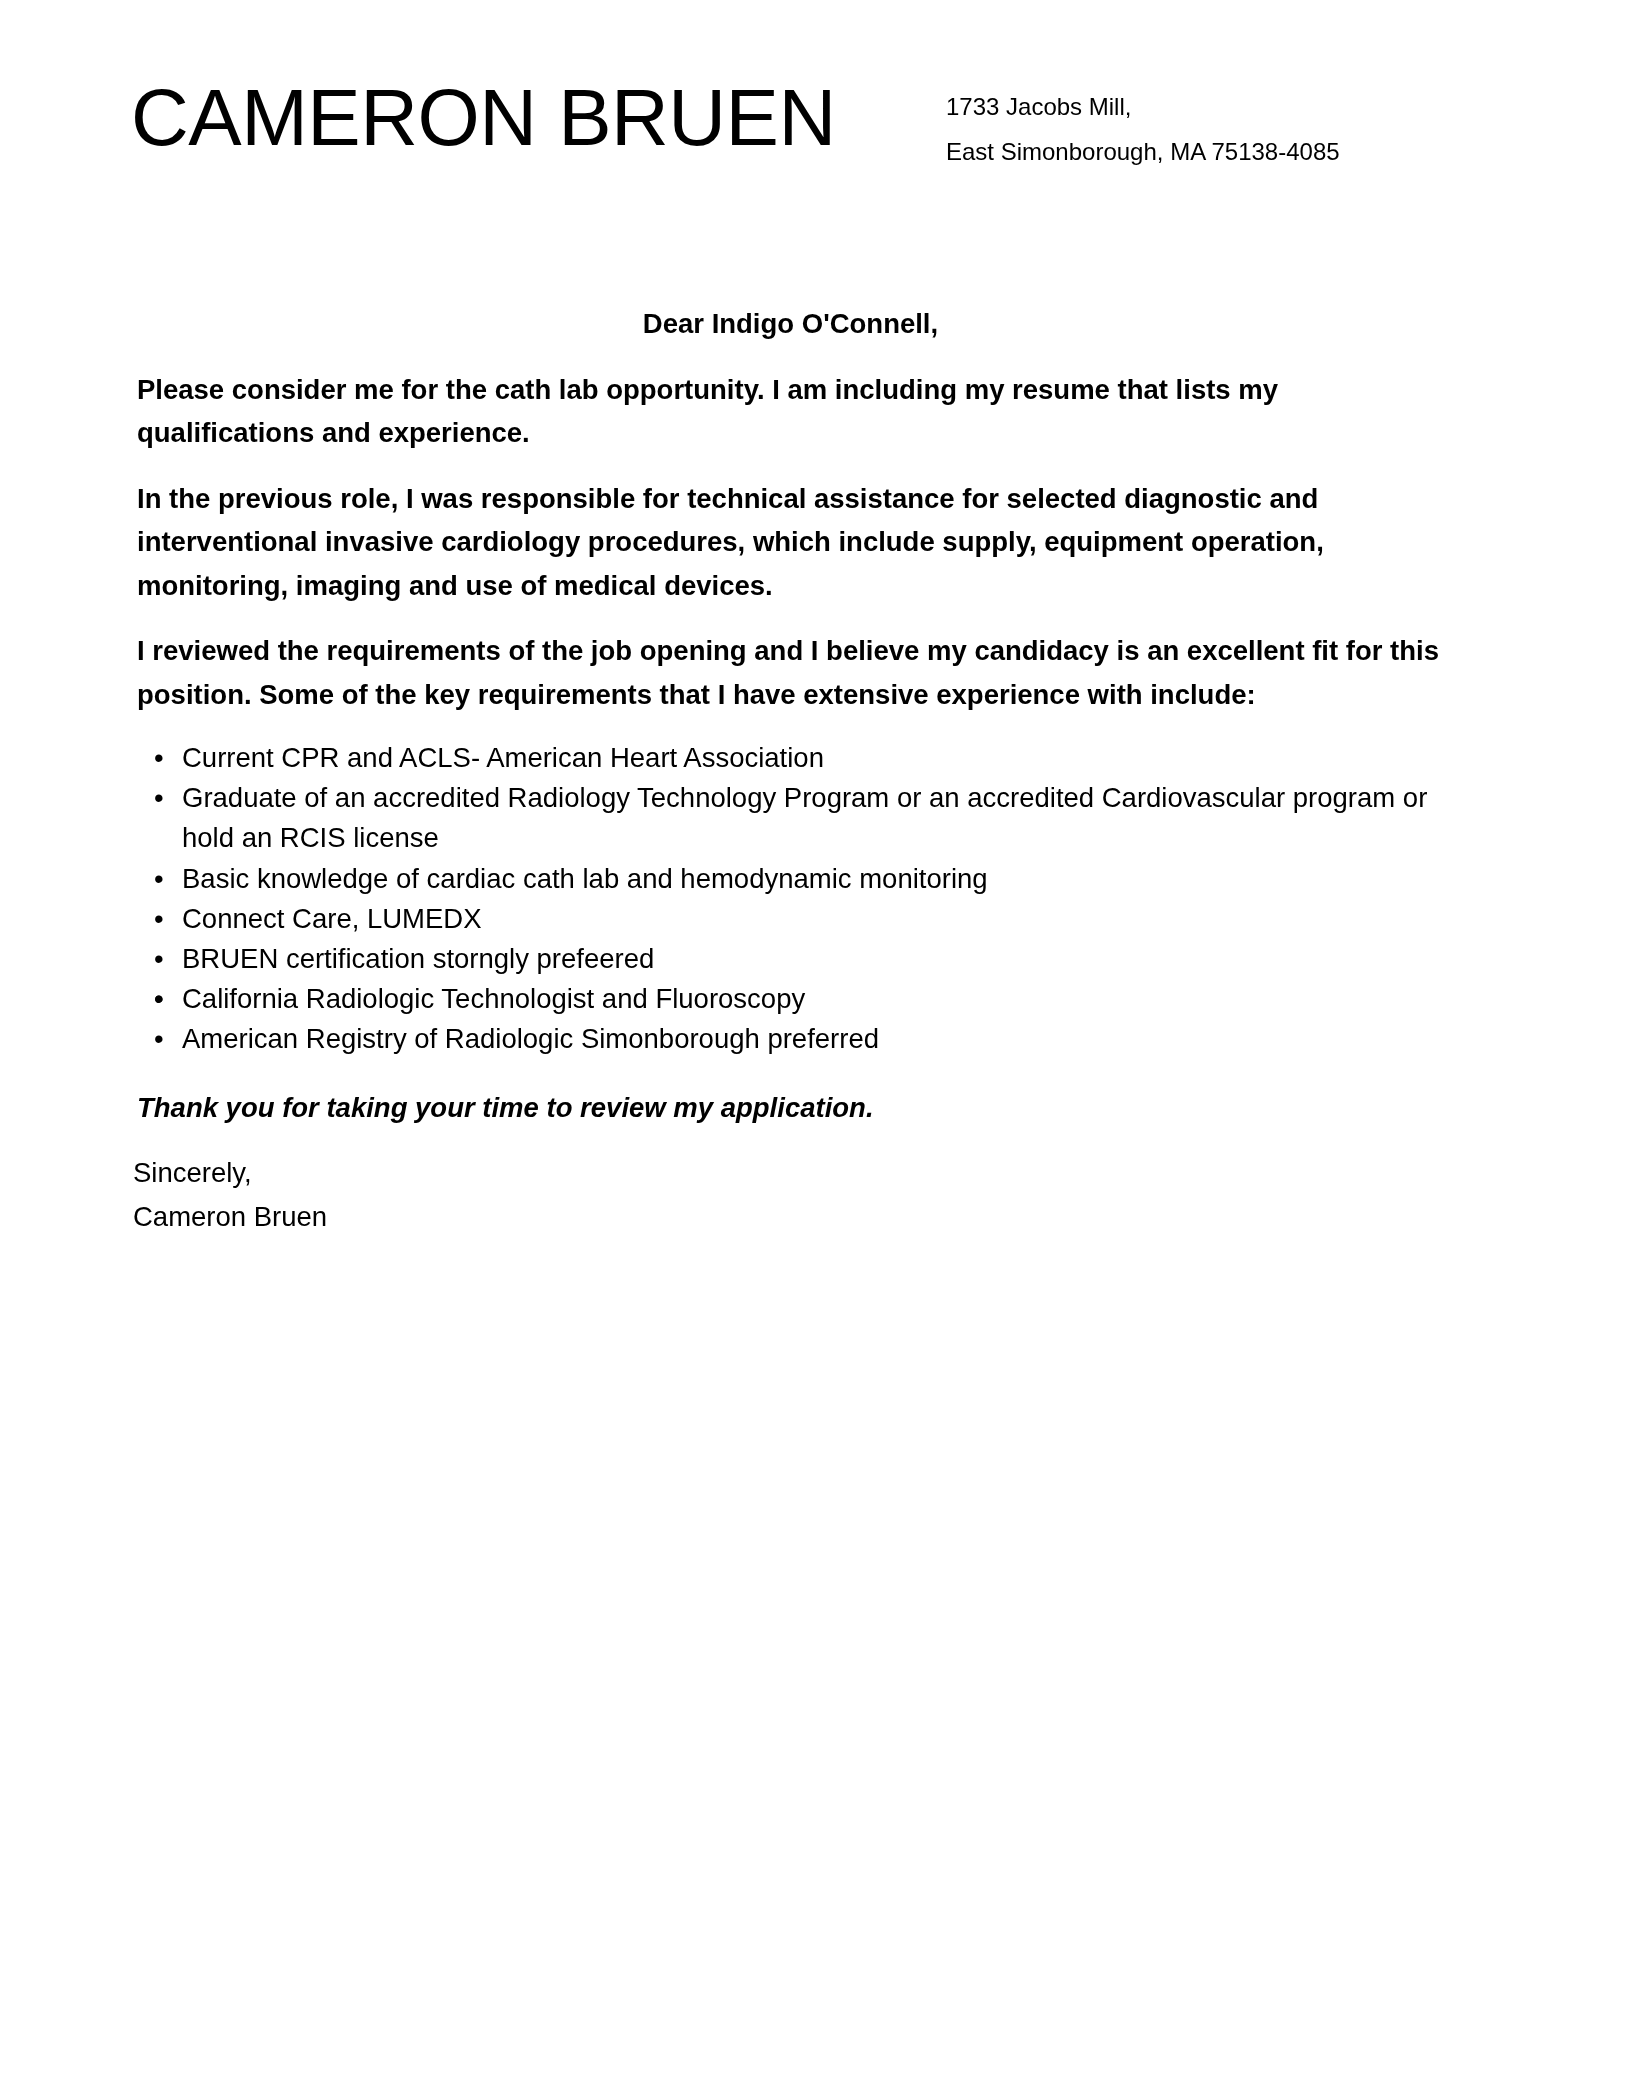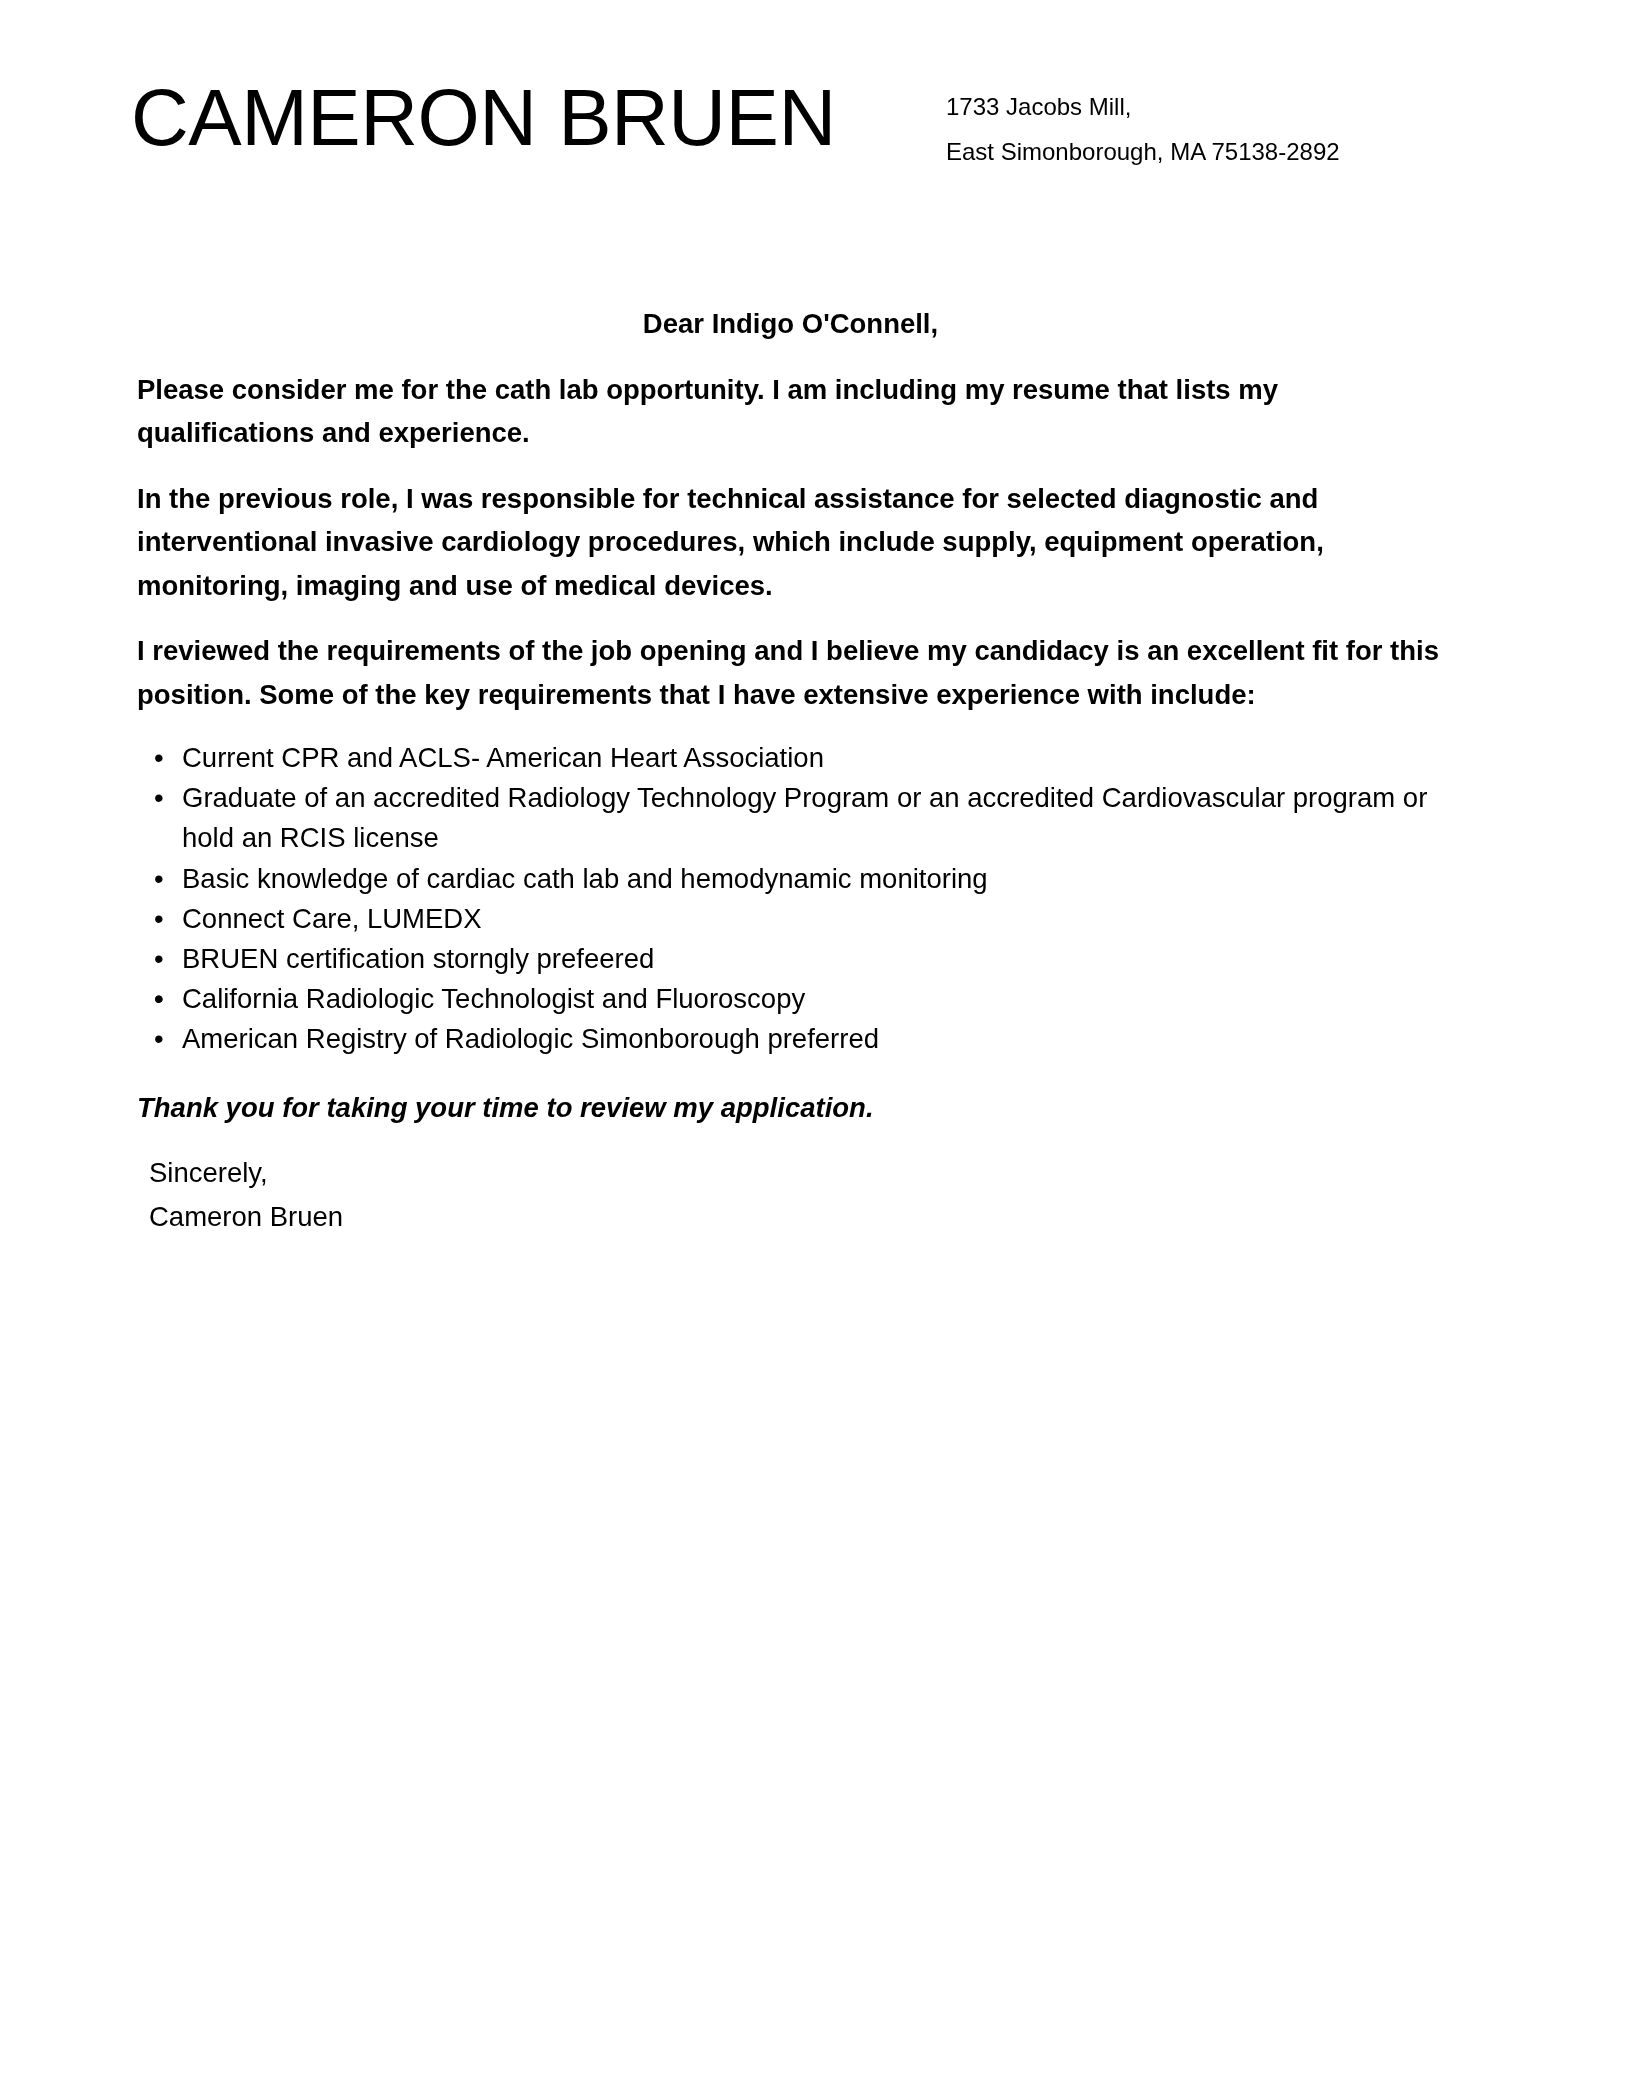--- a/index.html
+++ b/index.html
@@ -75,33 +75,33 @@
       position: absolute;
       left: 21px;
       top: 0;
     }
     .closing {
       font-weight: 700;
       margin: 26px 0 22px 4px;
       font-style: italic;
     }
     .signoff {
-      margin: 16px;
+      margin: 0;
     }
   </style>
 </head>
 <body>
 
 <div class="page">
 
   <h1 class="header-name">CAMERON BRUEN</h1>
 
   <div class="header-address">
     <div>1733 Jacobs Mill,</div>
-    <div>East Simonborough, MA 75138-2892</div>
+    <div>East Simonborough, MA 75138-4085</div>
   </div>
 
   <div class="letter">
     <p class="salutation">Dear Indigo O'Connell,</p>
 
     <p class="para">Please consider me for the cath lab opportunity. I am including my resume that lists my qualifications and experience.</p>
     <p class="para">In the previous role, I was responsible for technical assistance for selected diagnostic and interventional invasive cardiology procedures, which include supply, equipment operation, monitoring, imaging and use of medical devices.</p>
     <p class="para">I reviewed the requirements of the job opening and I believe my candidacy is an excellent fit for this position. Some of the key requirements that I have extensive experience with include:</p>
 
     <ul class="req-list">

